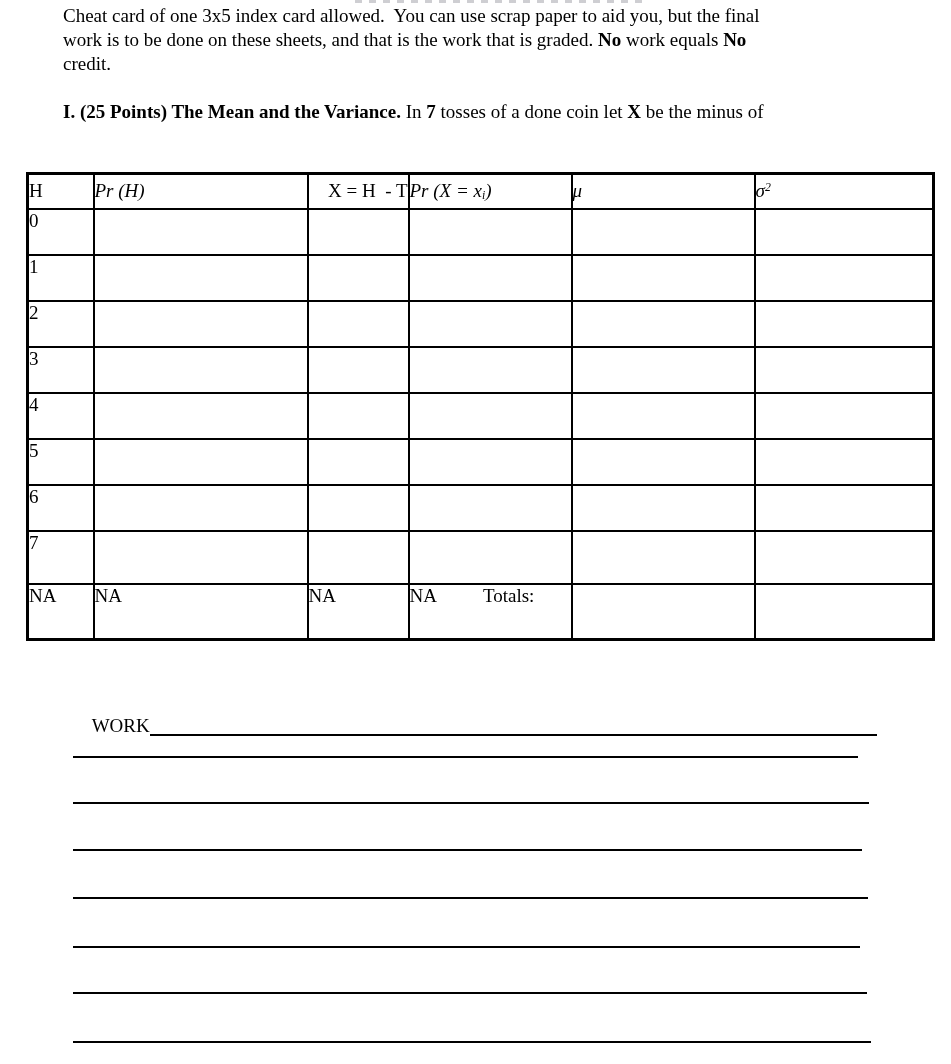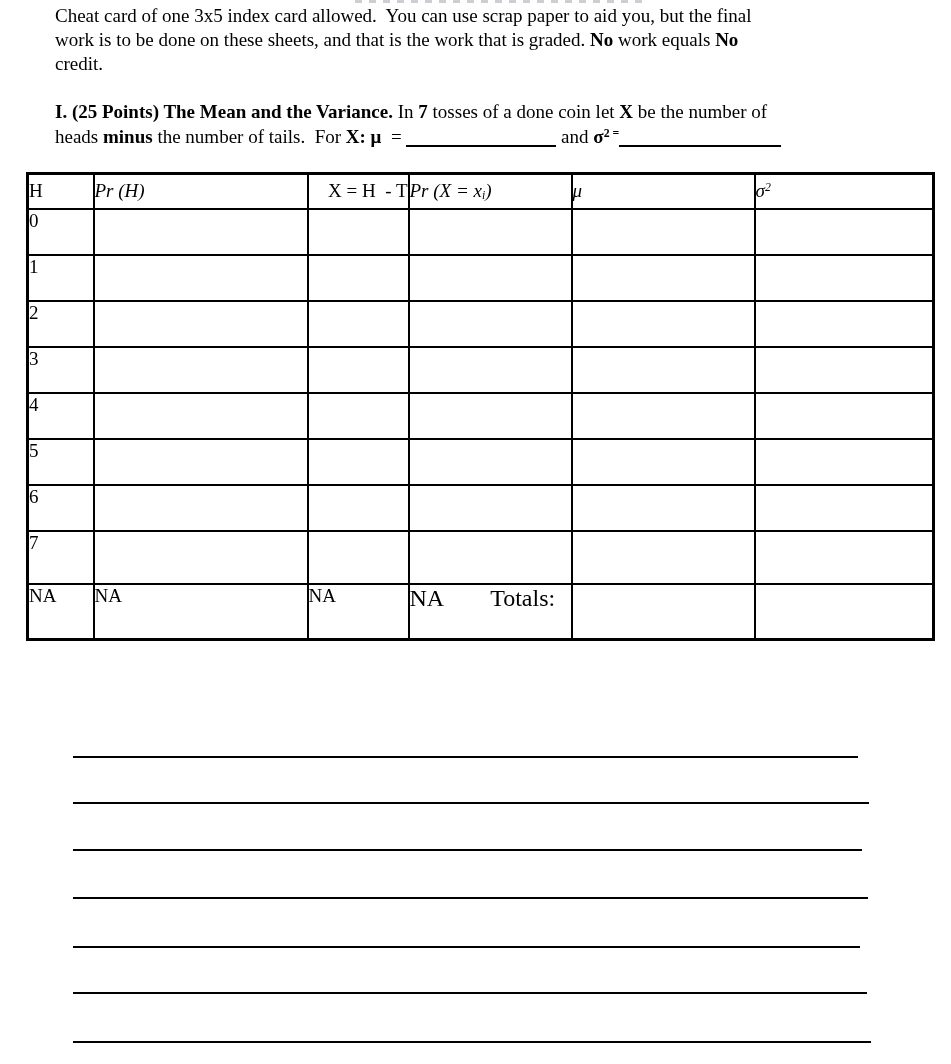--- a/index.html
+++ b/index.html
@@ -11,21 +11,21 @@
     font-family:"Liberation Serif","DejaVu Serif",serif;
     font-size:19px;
     overflow:hidden;
   }
   
   .top-artifact{
     position:absolute;top:0;left:355px;width:290px;height:3px;
     background:repeating-linear-gradient(90deg,#b4b4ba 0 7px,transparent 7px 14px);
     opacity:.65;
   }
-  .para{position:absolute;left:55px;margin:0;}
+  .para{position:absolute;left:63px;margin:0;}
   .intro{top:4px;}
   .problem{top:99px;}
   .line{white-space:pre;line-height:24px;}
   .problem .line{line-height:25px;}
   .b{font-weight:700;}
   sup{font-size:.62em;line-height:0;vertical-align:.5em;}
   sub{font-size:.62em;line-height:0;vertical-align:-.2em;}
   .blank{display:inline-block;height:0;border-bottom:2px solid #000;vertical-align:-4px;}
 
   
@@ -40,21 +40,21 @@
   thead tr{height:35px;}
   tbody tr{height:46px;}
   tbody tr.tall{height:53px;}
   tbody tr.narow{height:56px;}
   th{font-weight:400;font-size:19px;white-space:pre;vertical-align:middle;}
   th.al{text-align:left;padding-left:11px;}
   th.al3{text-align:right;padding-left:8px;}
   th.ac{text-align:left;font-style:italic;}
   td.lbl{vertical-align:top;text-align:left;padding:2px 0 0 10px;font-size:19px;}
   td.lbl3{padding-left:8px;}
-  td.c4na{vertical-align:top;text-align:left;padding:2px 0 0 8px;font-size:24px;}
+  td.c4na{vertical-align:top;text-align:left;padding:2px 0 0 8px;font-size:19px;}
   td.c4na .totals{margin-left:46px;}
 
   
   .work-row{position:absolute;left:73px;top:693px;white-space:pre;}
   .work-underline{display:inline-block;width:727px;height:0;border-bottom:2px solid #000;vertical-align:-4px;}
   .wline{position:absolute;left:73px;height:0;border-top:2px solid #000;}
 </style>
 </head>
 <body>
 
@@ -62,22 +62,21 @@
 
   <div class="top-artifact"></div>
 
   <div class="para intro">
     <div class="line"><span>Cheat card of one 3x5 index card allowed.  You can use scrap paper to aid you, but the final</span></div>
     <div class="line"><span>work is to be done on these sheets, and that is the work that is graded. </span><span class="b">No</span><span> work equals </span><span class="b">No</span></div>
     <div class="line"><span>credit.</span></div>
   </div>
 
   <div class="para problem">
-    <div class="line"><span class="b">I. (25 Points) The Mean and the Variance.</span><span> In </span><span class="b">7</span><span> tosses of a done coin let </span><span class="b">X</span><span> be the number of</span></div>
-    <div class="line"><span>heads </span><span class="b">minus</span><span> the number of tails.  For </span><span class="b">X: μ</span><span>  = </span><span class="blank" style="width: 150px;"></span><span> and </span><span class="b">σ</span><sup class="b">2 =</sup><span class="blank" style="width: 162px;"></span></div>
+    <div class="line"><span class="b">I. (25 Points) The Mean and the Variance.</span><span> In </span><span class="b">7</span><span> tosses of a done coin let </span><span class="b">X</span><span> be the minus of</span></div>
   </div>
 
   <table class="grid">
     <colgroup>
       <col class="c1">
         <col class="c2">
         <col class="c3">
         <col class="c4">
         <col class="c5">
         <col class="c6">
@@ -163,20 +162,23 @@
         <td class="lbl lbl3">NA</td>
         <td class="c4na">
           <span>NA</span><span class="totals">Totals:</span>
         </td>
         <td></td>
         <td></td>
       </tr>
     </tbody>
   </table>
 
+  <div class="work-row">
+    <span>WORK</span><span class="work-underline"></span>
+  </div>
 
   <div class="wline" style="top:756px;width:785px;"></div>
   <div class="wline" style="top:802px;width:796px;"></div>
   <div class="wline" style="top:849px;width:789px;"></div>
   <div class="wline" style="top:897px;width:795px;"></div>
   <div class="wline" style="top:946px;width:787px;"></div>
   <div class="wline" style="top:992px;width:794px;"></div>
   <div class="wline" style="top:1041px;width:798px;"></div>
 
 </div>

